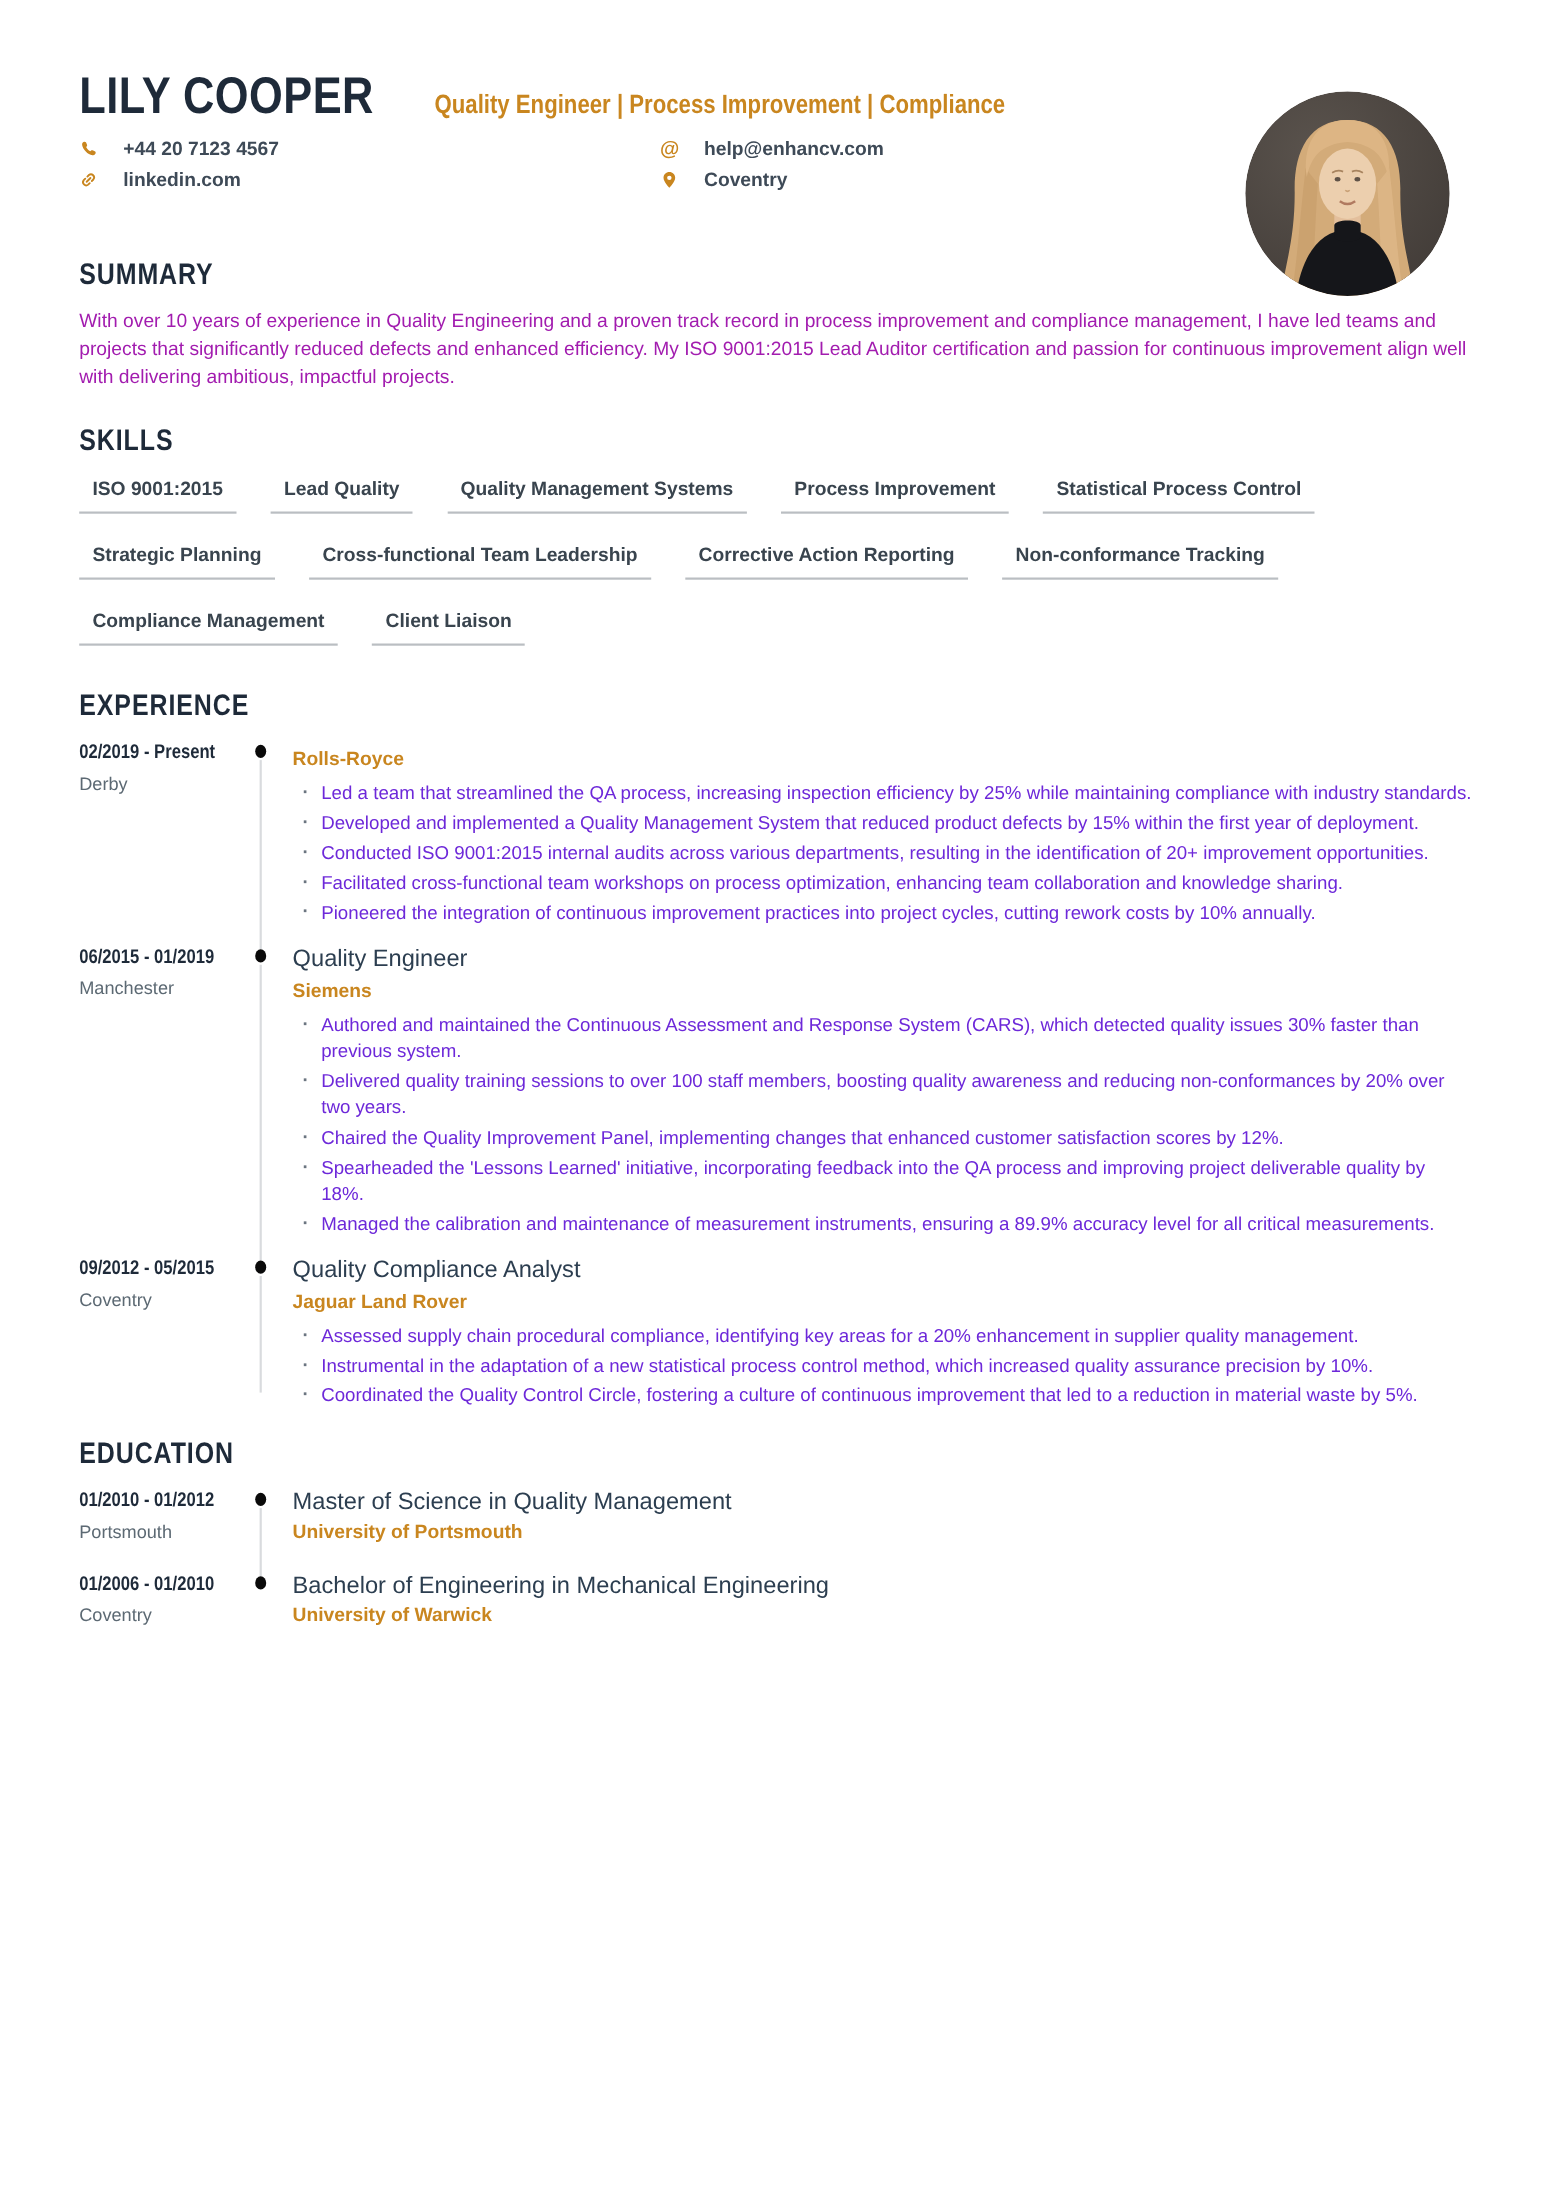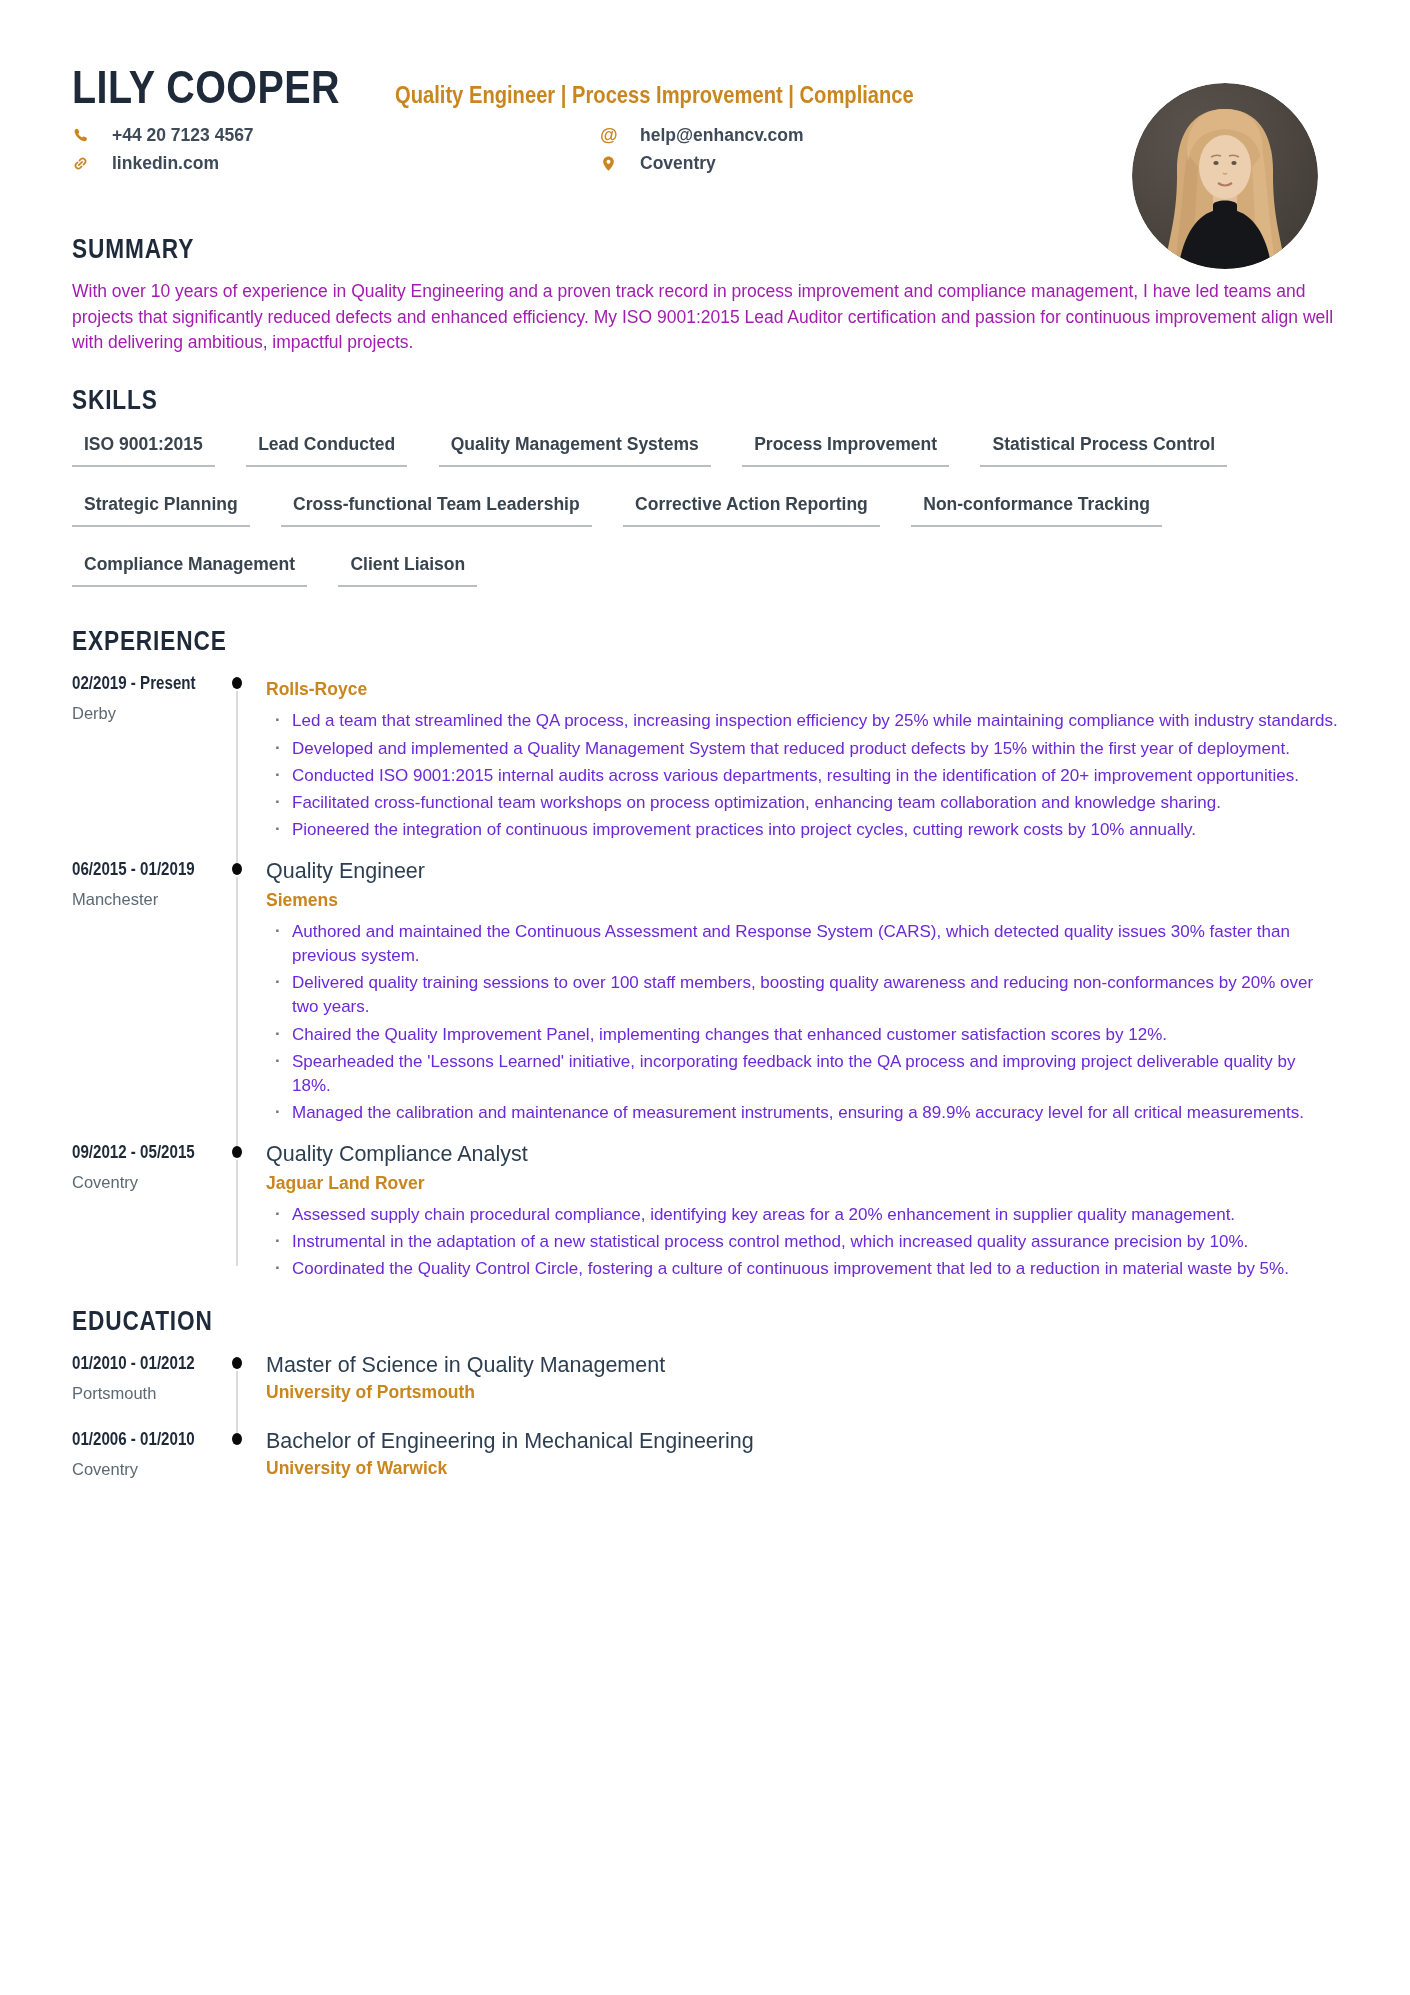--- a/index.html
+++ b/index.html
@@ -145,21 +145,21 @@
 
     <div class="summary-block">
       <div class="section-heading condensed">SUMMARY</div>
       <p class="summary-text">With over 10 years of experience in Quality Engineering and a proven track record in process improvement and compliance management, I have led teams and projects that significantly reduced defects and enhanced efficiency. My ISO 9001:2015 Lead Auditor certification and passion for continuous improvement align well with delivering ambitious, impactful projects.</p>
     </div>
 
     <div class="skills-block">
       <div class="section-heading condensed">SKILLS</div>
       <div class="skills-list">
         <span class="skill">ISO 9001:2015</span>
-        <span class="skill">Lead Conducted</span>
+        <span class="skill">Lead Quality</span>
         <span class="skill">Quality Management Systems</span>
         <span class="skill">Process Improvement</span>
         <span class="skill">Statistical Process Control</span>
         <span class="skill">Strategic Planning</span>
         <span class="skill">Cross-functional Team Leadership</span>
         <span class="skill">Corrective Action Reporting</span>
         <span class="skill">Non-conformance Tracking</span>
         <span class="skill">Compliance Management</span>
         <span class="skill">Client Liaison</span>
       </div>

